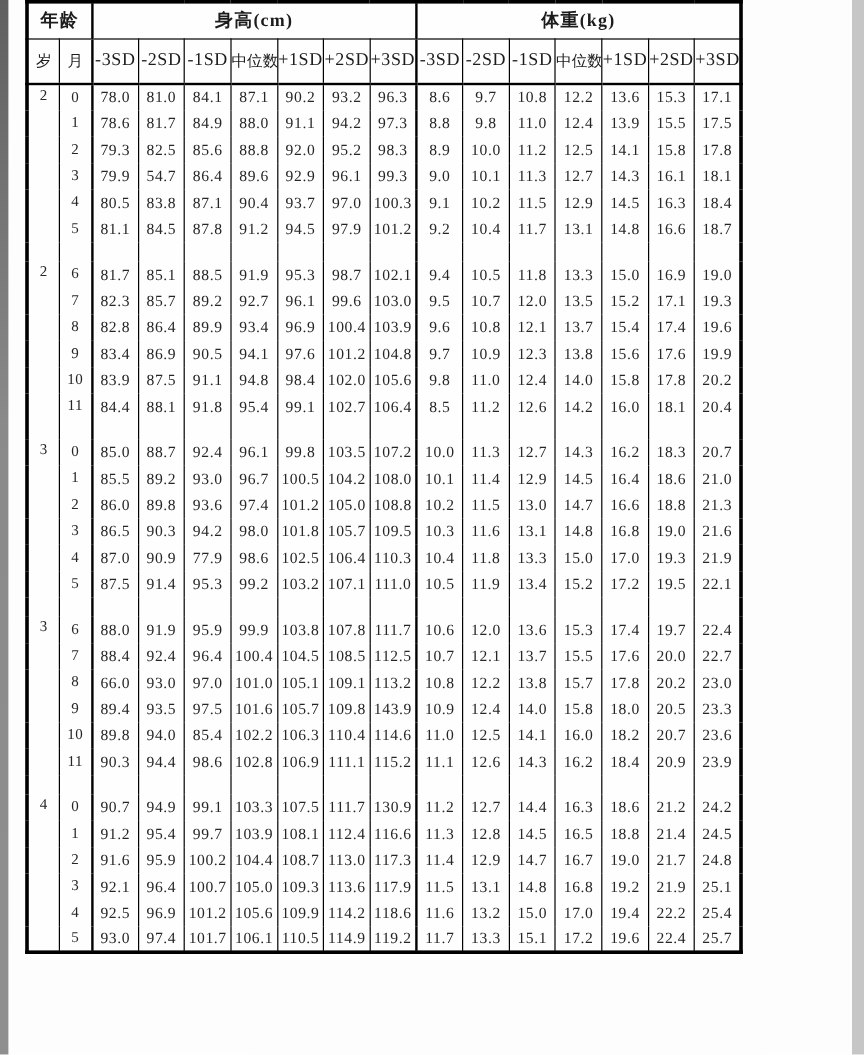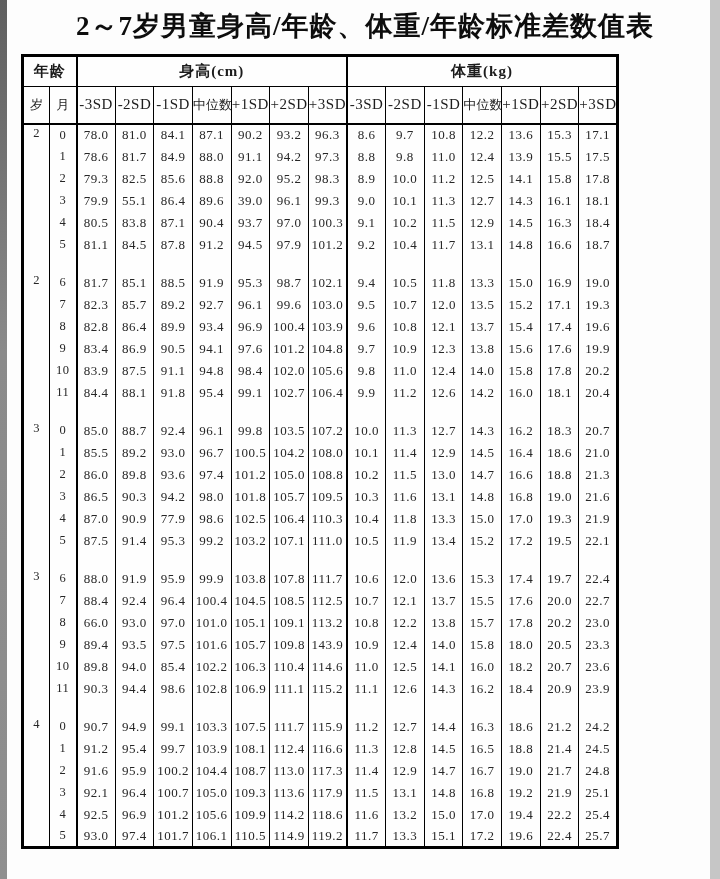--- a/index.html
+++ b/index.html
@@ -77,21 +77,20 @@
   tbody td.year-cell { font-size: 12.5px; vertical-align: top; padding-top: 1px; }
   tbody td.month-cell { font-size: 12.5px; }
 </style>
 </head>
 <body>
 
 <div class="page">
   <div class="edge-strip-left"></div>
   <div class="edge-strip-right"></div>
 
-  <div class="doc-title">2～7岁男童身高/年龄、体重/年龄标准差数值表</div>
 
   <table class="growth">
     <colgroup>
       <col class="c-year">
         <col class="c-month">
       <col>
         <col>
         <col>
         <col>
         <col>
@@ -182,24 +181,24 @@
           <td class="bl">11.2</td>
           <td class="bl">12.5</td>
           <td class="bl">14.1</td>
           <td class="bl">15.8</td>
           <td class="bl">17.8</td>
         </tr>
         <tr>
           <td class="year-cell"></td>
           <td class="bl month-cell">3</td>
           <td class="bl2">79.9</td>
-          <td class="bl">55.1</td>
+          <td class="bl">54.7</td>
           <td class="bl">86.4</td>
           <td class="bl">89.6</td>
-          <td class="bl">39.0</td>
+          <td class="bl">92.9</td>
           <td class="bl">96.1</td>
           <td class="bl">99.3</td>
           <td class="bl2">9.0</td>
           <td class="bl">10.1</td>
           <td class="bl">11.3</td>
           <td class="bl">12.7</td>
           <td class="bl">14.3</td>
           <td class="bl">16.1</td>
           <td class="bl">18.1</td>
         </tr>
@@ -350,21 +349,21 @@
         <tr>
           <td class="year-cell"></td>
           <td class="bl month-cell">11</td>
           <td class="bl2">84.4</td>
           <td class="bl">88.1</td>
           <td class="bl">91.8</td>
           <td class="bl">95.4</td>
           <td class="bl">99.1</td>
           <td class="bl">102.7</td>
           <td class="bl">106.4</td>
-          <td class="bl2">9.9</td>
+          <td class="bl2">8.5</td>
           <td class="bl">11.2</td>
           <td class="bl">12.6</td>
           <td class="bl">14.2</td>
           <td class="bl">16.0</td>
           <td class="bl">18.1</td>
           <td class="bl">20.4</td>
         </tr>
         <tr class="gap-row">
           <td class="year-cell"></td>
           <td class="bl month-cell"></td>
@@ -637,21 +636,21 @@
         </tr>
         <tr>
           <td class="year-cell">4</td>
           <td class="bl month-cell">0</td>
           <td class="bl2">90.7</td>
           <td class="bl">94.9</td>
           <td class="bl">99.1</td>
           <td class="bl">103.3</td>
           <td class="bl">107.5</td>
           <td class="bl">111.7</td>
-          <td class="bl">115.9</td>
+          <td class="bl">130.9</td>
           <td class="bl2">11.2</td>
           <td class="bl">12.7</td>
           <td class="bl">14.4</td>
           <td class="bl">16.3</td>
           <td class="bl">18.6</td>
           <td class="bl">21.2</td>
           <td class="bl">24.2</td>
         </tr>
         <tr>
           <td class="year-cell"></td>

